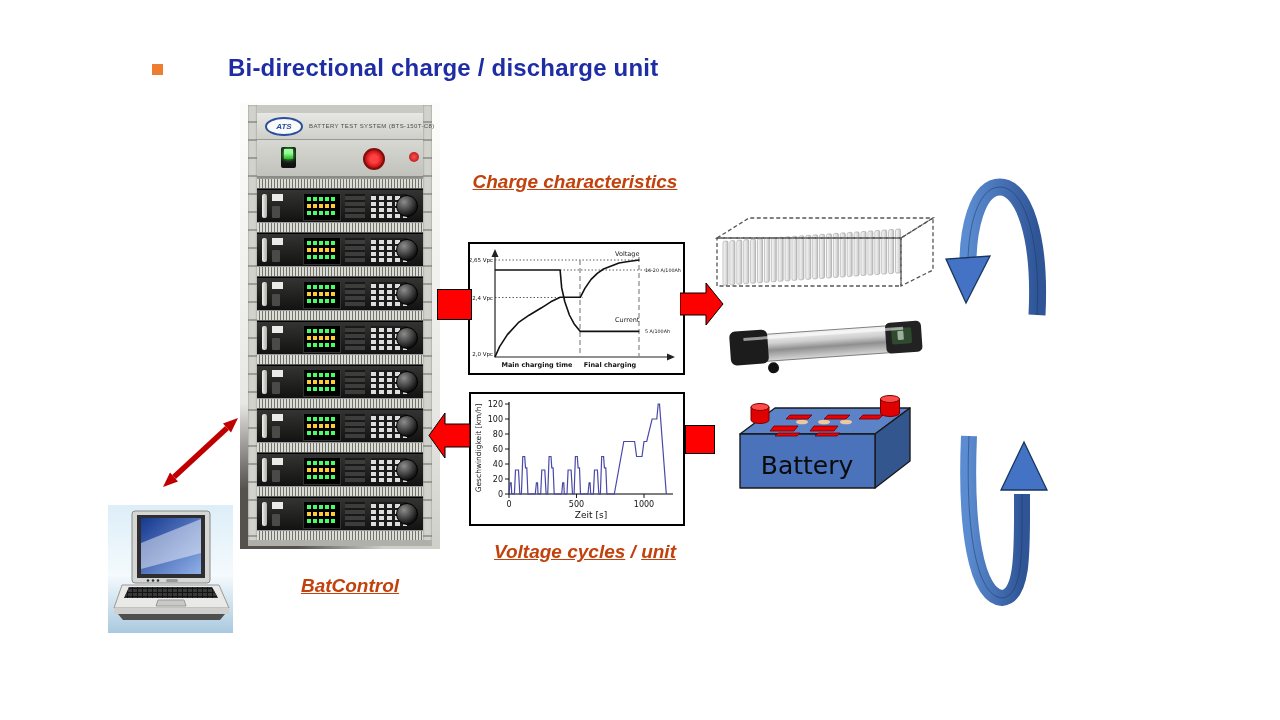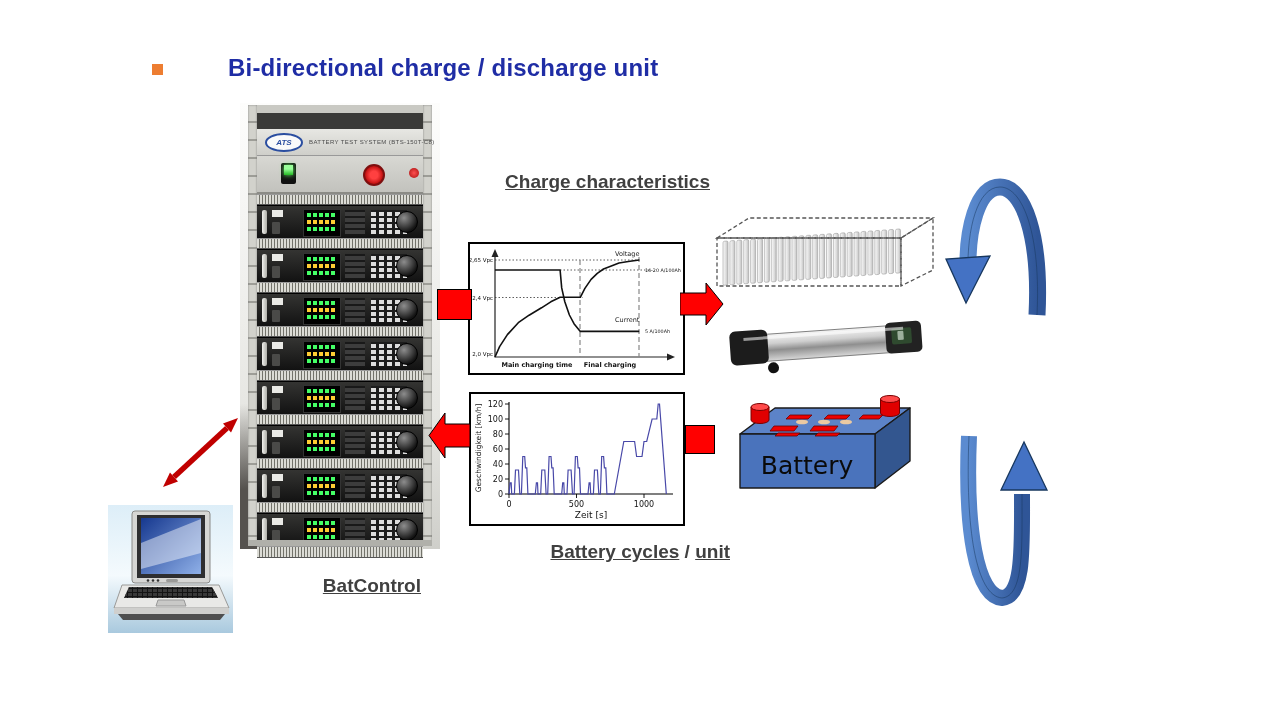--- a/index.html
+++ b/index.html
@@ -5,41 +5,41 @@
   html,body{margin:0;padding:0;background:#888;}
   .slide{position:relative;width:1280px;height:720px;background:#fff;margin:0 auto;overflow:hidden;
          font-family:"Liberation Sans",sans-serif;}
   .abs{position:absolute;}
 
   
   .bullet{left:152px;top:64px;width:11px;height:11px;background:#ED7D31;}
   .title{left:184px;top:54px;width:700px;font-size:24px;font-weight:bold;color:#1F2DA5;letter-spacing:0.2px;margin-left:44px;}
 
   
-  .olabel{color:#404040;font-weight:bold;font-size:19px;text-align:right;}
+  .olabel{color:#c2410c;font-weight:bold;font-size:19px;text-align:center;font-style:italic;}
   .olabel .u{text-decoration:underline;}
   .olabel .sep{white-space:pre;}
   .lbl-charge{left:440px;top:171px;width:270px;}
   .lbl-driving{left:440px;top:541px;width:290px;}
   .lbl-batcontrol{left:279px;top:575px;width:142px;}
   .lbl-repeated{left:925px;top:339px;width:142px;font-size:20px;line-height:1.35;}
 
   
   .rack-photo{left:240px;top:103px;width:200px;height:446px;
     background:radial-gradient(circle at 6% 97%, #55524e 0 10%, rgba(85,82,78,0) 28%),
                linear-gradient(180deg,#fdfdfc,#e6e6e2 70%,#cfcfca);}
   .rack{left:248px;top:105px;width:184px;height:441px;background:#efefec;}
   .rack-rail{position:absolute;top:0;bottom:0;width:9px;
     background:repeating-linear-gradient(180deg,#d2d2cc 0 16px,#9d9d97 16px 18px);box-shadow:inset 0 0 2px #777;}
   .rail-l{left:0;} .rail-r{right:0;}
   .rack-topbar{position:absolute;left:0;right:0;top:0;height:8px;background:#c9c9c3;}
   .rack-inner{position:absolute;left:9px;right:9px;top:8px;bottom:6px;background:#3a3a38;}
   .rack-bottombar{position:absolute;left:0;right:0;bottom:0;height:6px;background:#b0b0aa;}
   .header-panel{height:26px;background:linear-gradient(#e7e7e3,#cfcfca);border-bottom:1px solid #999;
-    display:flex;align-items:center;margin-top:16px;}
+    display:flex;align-items:center;}
   .ats-logo{margin-left:8px;width:34px;height:15px;border-radius:50%;border:2px solid #2b4ea0;background:#fafafa;
     color:#2b4ea0;font-size:8px;font-weight:bold;font-style:italic;display:flex;align-items:center;justify-content:center;flex:none;}
   .header-text{font-size:6px;color:#4c4c4c;margin-left:6px;letter-spacing:0.4px;white-space:nowrap;}
   .control-panel{height:36px;background:linear-gradient(#d8d8d3,#c2c2bd);position:relative;border-bottom:2px solid #8b8b86;}
   .power-switch{position:absolute;left:24px;top:7px;width:15px;height:21px;background:#111;border-radius:2px;}
   .power-switch::after{content:"";position:absolute;left:3px;top:2px;width:9px;height:10px;
     background:linear-gradient(#9f9 0 40%,#2b2);box-shadow:0 0 5px #6f6;}
   .estop{position:absolute;left:106px;top:8px;width:18px;height:18px;border-radius:50%;
     background:radial-gradient(#ff4040 30%,#c01010 70%);border:2px solid #7d0f0f;}
   .small-red{position:absolute;left:152px;top:12px;width:10px;height:10px;border-radius:50%;
@@ -276,21 +276,21 @@
   <svg class="abs" style="left:155px;top:410px;" width="95" height="85" viewBox="0 0 95 85">
     <line x1="19" y1="67" x2="72" y2="18" stroke="#C00000" stroke-width="5.5"></line>
     <polygon points="83,8 76,22.5 68,13.5" fill="#C00000"></polygon>
     <polygon points="8,77 23,71.5 15,62.5" fill="#C00000"></polygon>
   </svg>
 
   <div class="abs olabel lbl-charge">
     <span class="u">Charge characteristics</span>
   </div>
   <div class="abs olabel lbl-driving">
-    <span class="u">Battery cycles</span><span class="sep"> / </span><span class="u">unit</span>
+    <span class="u">Voltage cycles</span><span class="sep"> / </span><span class="u">unit</span>
   </div>
   <div class="abs olabel lbl-batcontrol">
     <span class="u">BatControl</span>
   </div>
 
   <div class="abs chartbox chart1">
     <svg width="213" height="129" viewBox="0 0 213 129" id="charge-svg">
 
       <path d="M25 10 L25 113 L200 113" fill="none" stroke="#222" stroke-width="1.2"></path>
       <polygon points="25,5 21.5,13 28.5,13" fill="#222"></polygon>

